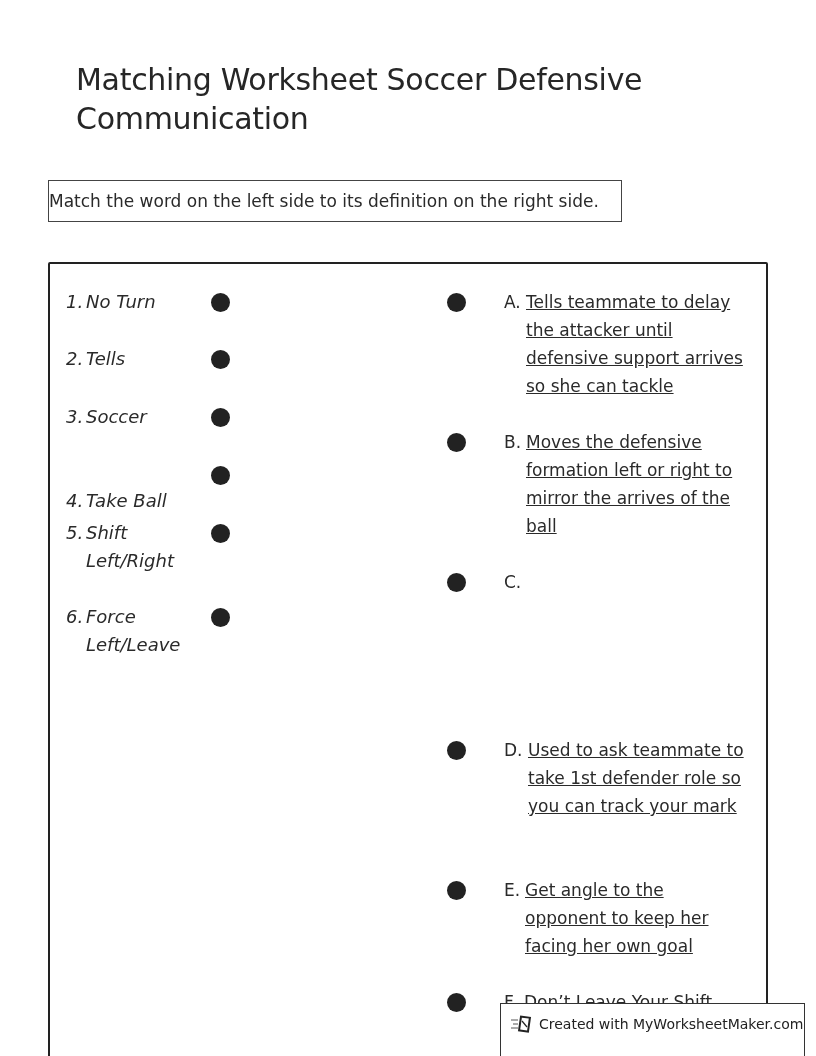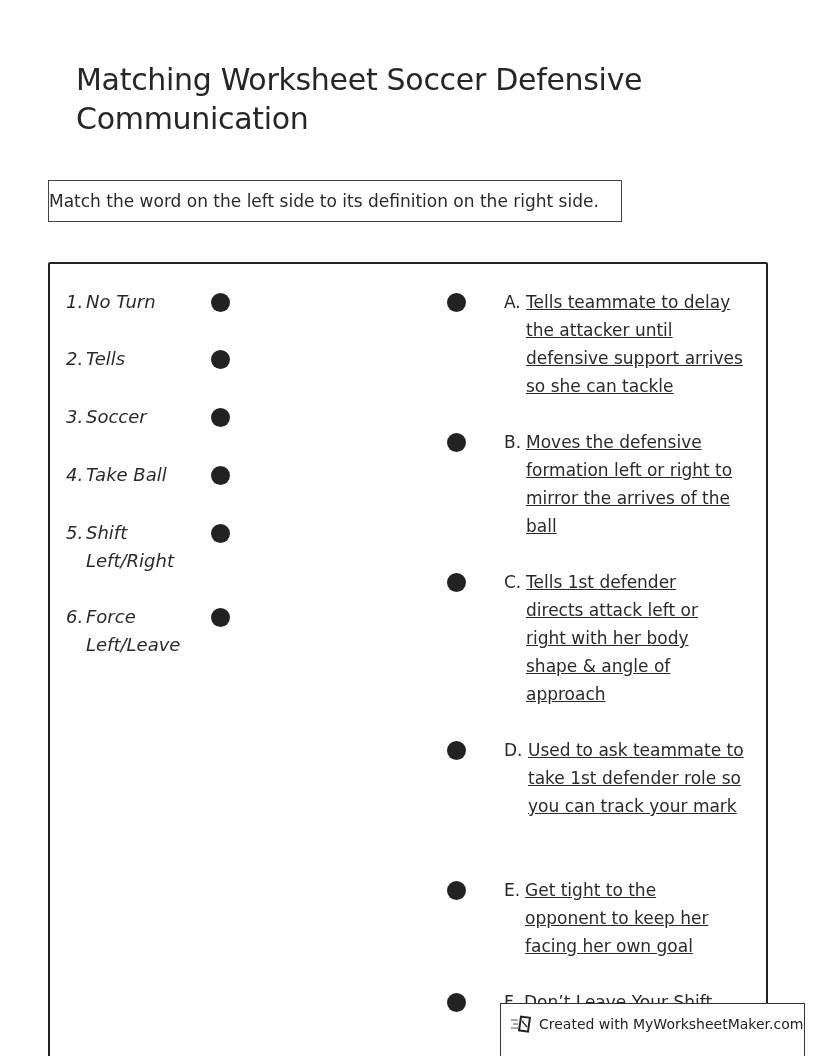--- a/index.html
+++ b/index.html
@@ -42,21 +42,21 @@
 <div class="term" style="top:345px">
   <span class="num">2.</span><span class="rest">Tells</span>
 </div>
 <div class="dot" style="left:211px;top:350px"></div>
 
 <div class="term" style="top:403px">
   <span class="num">3.</span><span class="rest">Soccer</span>
 </div>
 <div class="dot" style="left:211px;top:408px"></div>
 
-<div class="term" style="top:461px">
+<div class="term" style="top:487px">
   <span class="num">4.</span><span class="rest">Take Ball</span>
 </div>
 <div class="dot" style="left:211px;top:466px"></div>
 
 <div class="term" style="top:519px">
   <span class="num">5.</span><span class="rest" style="width:90px">Shift Left/Right</span>
 </div>
 <div class="dot" style="left:211px;top:524px"></div>
 
 <div class="term" style="top:603px">
@@ -72,33 +72,32 @@
 
 <div class="dot" style="left:447px;top:433px"></div>
 <div class="def" style="top:428px">
   <span class="letter">B.</span>
   <span class="text">Moves the defensive formation left or right to mirror the arrives of the ball</span>
 </div>
 
 <div class="dot" style="left:447px;top:573px"></div>
 <div class="def" style="top:568px">
   <span class="letter">C.</span>
-  <span class="text" style="width:200px">Tells 1st defender directs attack left or right with her body shape &amp; angle of approach</span>
 </div>
 
 <div class="dot" style="left:447px;top:741px"></div>
 <div class="def" style="top:736px">
   <span class="letter">D.</span>
   <span class="text" style="padding-left:24px">Used to ask teammate to take 1st defender role so you can track your mark</span>
 </div>
 
 <div class="dot" style="left:447px;top:881px"></div>
 <div class="def" style="top:876px">
   <span class="letter">E.</span>
-  <span class="text" style="padding-left:21px;width:205px">Get tight to the opponent to keep her facing her own goal</span>
+  <span class="text" style="padding-left:21px;width:205px">Get angle to the opponent to keep her facing her own goal</span>
 </div>
 
 <div class="dot" style="left:447px;top:993px"></div>
 <div class="def" style="top:988px">
   <span class="letter">F.</span>
   <span class="text" style="padding-left:20px;width:240px;white-space:nowrap">Don’t Leave Your Shift</span>
 </div>
 
 <div class="credit">
   <svg class="credit-icon" viewBox="0 0 22 20">

